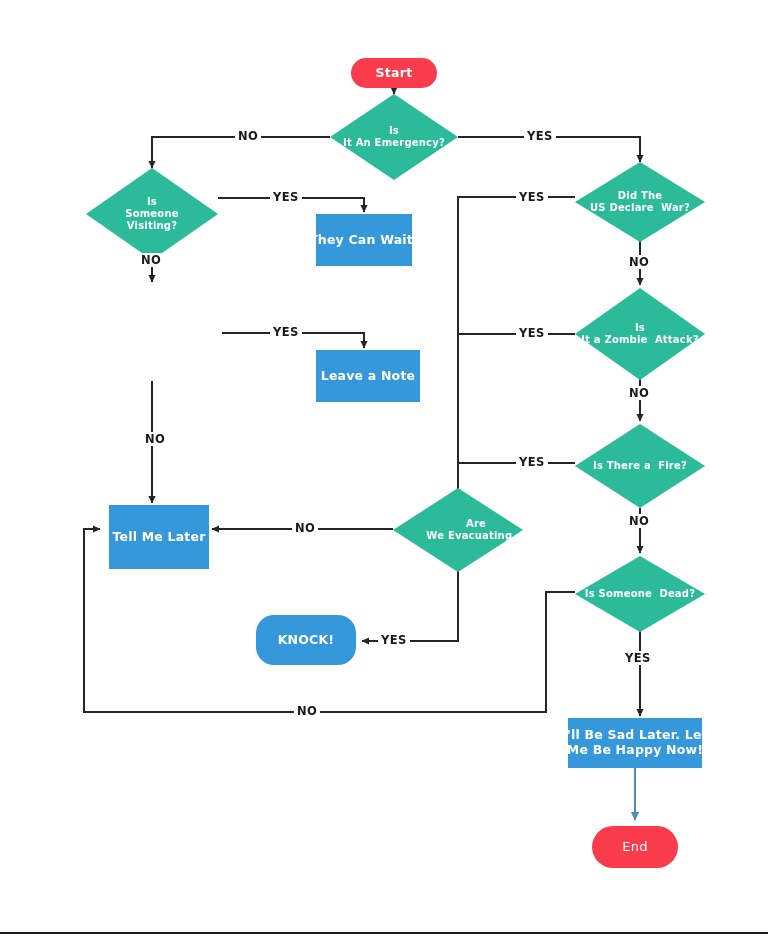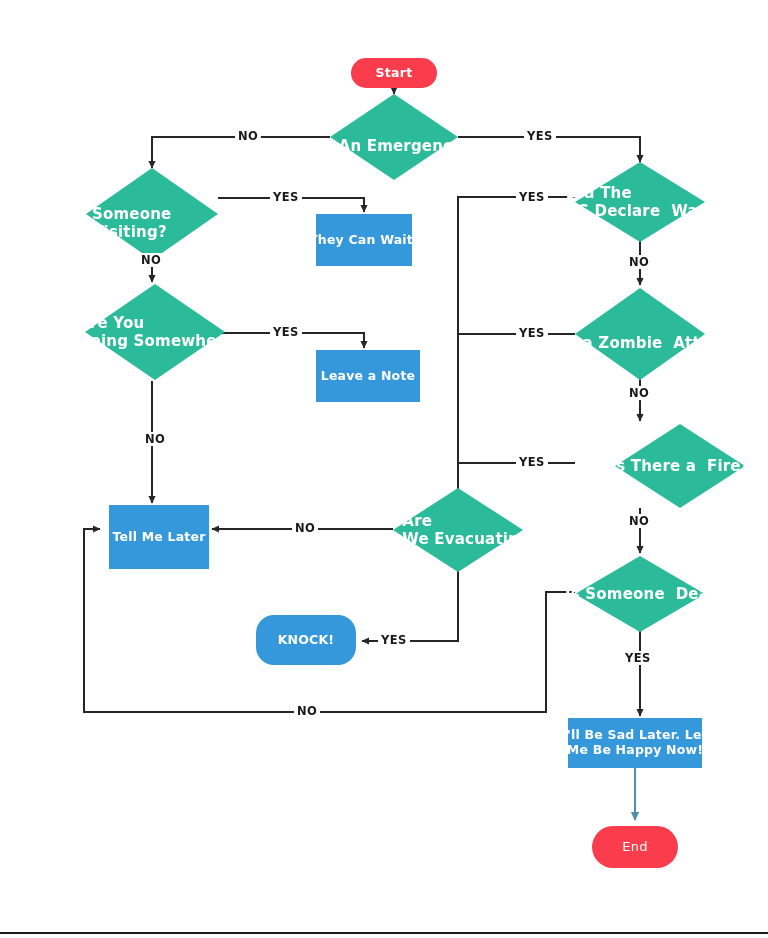--- a/index.html
+++ b/index.html
@@ -65,21 +65,22 @@
     position: absolute;
     left: 0; top: 0;
     width: 100%; height: 100%;
     background: #2BBA9A;
     clip-path: polygon(50% 0%, 100% 50%, 50% 100%, 0% 50%);
   }
   .decision-label {
     position: relative;
     color: #ffffff;
     font-weight: bold;
-    font-size: 15px;
+    font-size: 10px;
+    text-align: center;
     line-height: 1.2;
     white-space: pre;
     letter-spacing: 0.2px;
     z-index: 2;
   }
   .edge-label {
     position: absolute;
     font-size: 11.5px;
     font-weight: bold;
     color: #1a1a1a;
@@ -162,25 +163,20 @@
     <div class="decision-shape"></div>
     <div class="decision-label" style="width:120px;">Is
 Someone
 Visiting?</div>
   </div>
 
   <div class="node process" style="left:316px; top:214px; width:96px; height:52px;">
     <span style="display:block; width:118px; text-align:center;">They Can Wait!</span>
   </div>
 
-  <div class="decision-wrap" style="left:85px; top:284px; width:140px; height:96px;">
-    <div class="decision-shape"></div>
-    <div class="decision-label" style="width:154px;">Are You
-Going Somewhere?</div>
-  </div>
 
   <div class="node process" style="left:316px; top:350px; width:104px; height:52px;">
     <span style="display:block; width:110px; text-align:center;">Leave a Note</span>
   </div>
 
   <div class="node process" style="left:109px; top:505px; width:100px; height:64px;">
     <span style="display:block; width:112px; text-align:center;">Tell Me Later</span>
   </div>
 
   <div class="decision-wrap" style="left:575px; top:162px; width:130px; height:80px;">
@@ -188,21 +184,21 @@
     <div class="decision-label" style="width:150px;">Did The
 US Declare  War?</div>
   </div>
 
   <div class="decision-wrap" style="left:575px; top:288px; width:130px; height:92px;">
     <div class="decision-shape"></div>
     <div class="decision-label" style="width:152px;">Is
 It a Zombie  Attack?</div>
   </div>
 
-  <div class="decision-wrap" style="left:575px; top:424px; width:130px; height:84px;margin-left:40px;">
+  <div class="decision-wrap" style="left:575px; top:424px; width:130px; height:84px;">
     <div class="decision-shape"></div>
     <div class="decision-label" style="width:140px;">Is There a  Fire?</div>
   </div>
 
   <div class="decision-wrap" style="left:393px; top:488px; width:130px; height:84px;">
     <div class="decision-shape"></div>
     <div class="decision-label" style="width:150px;margin-left:36px;">Are
 We Evacuating  ?</div>
   </div>
 

